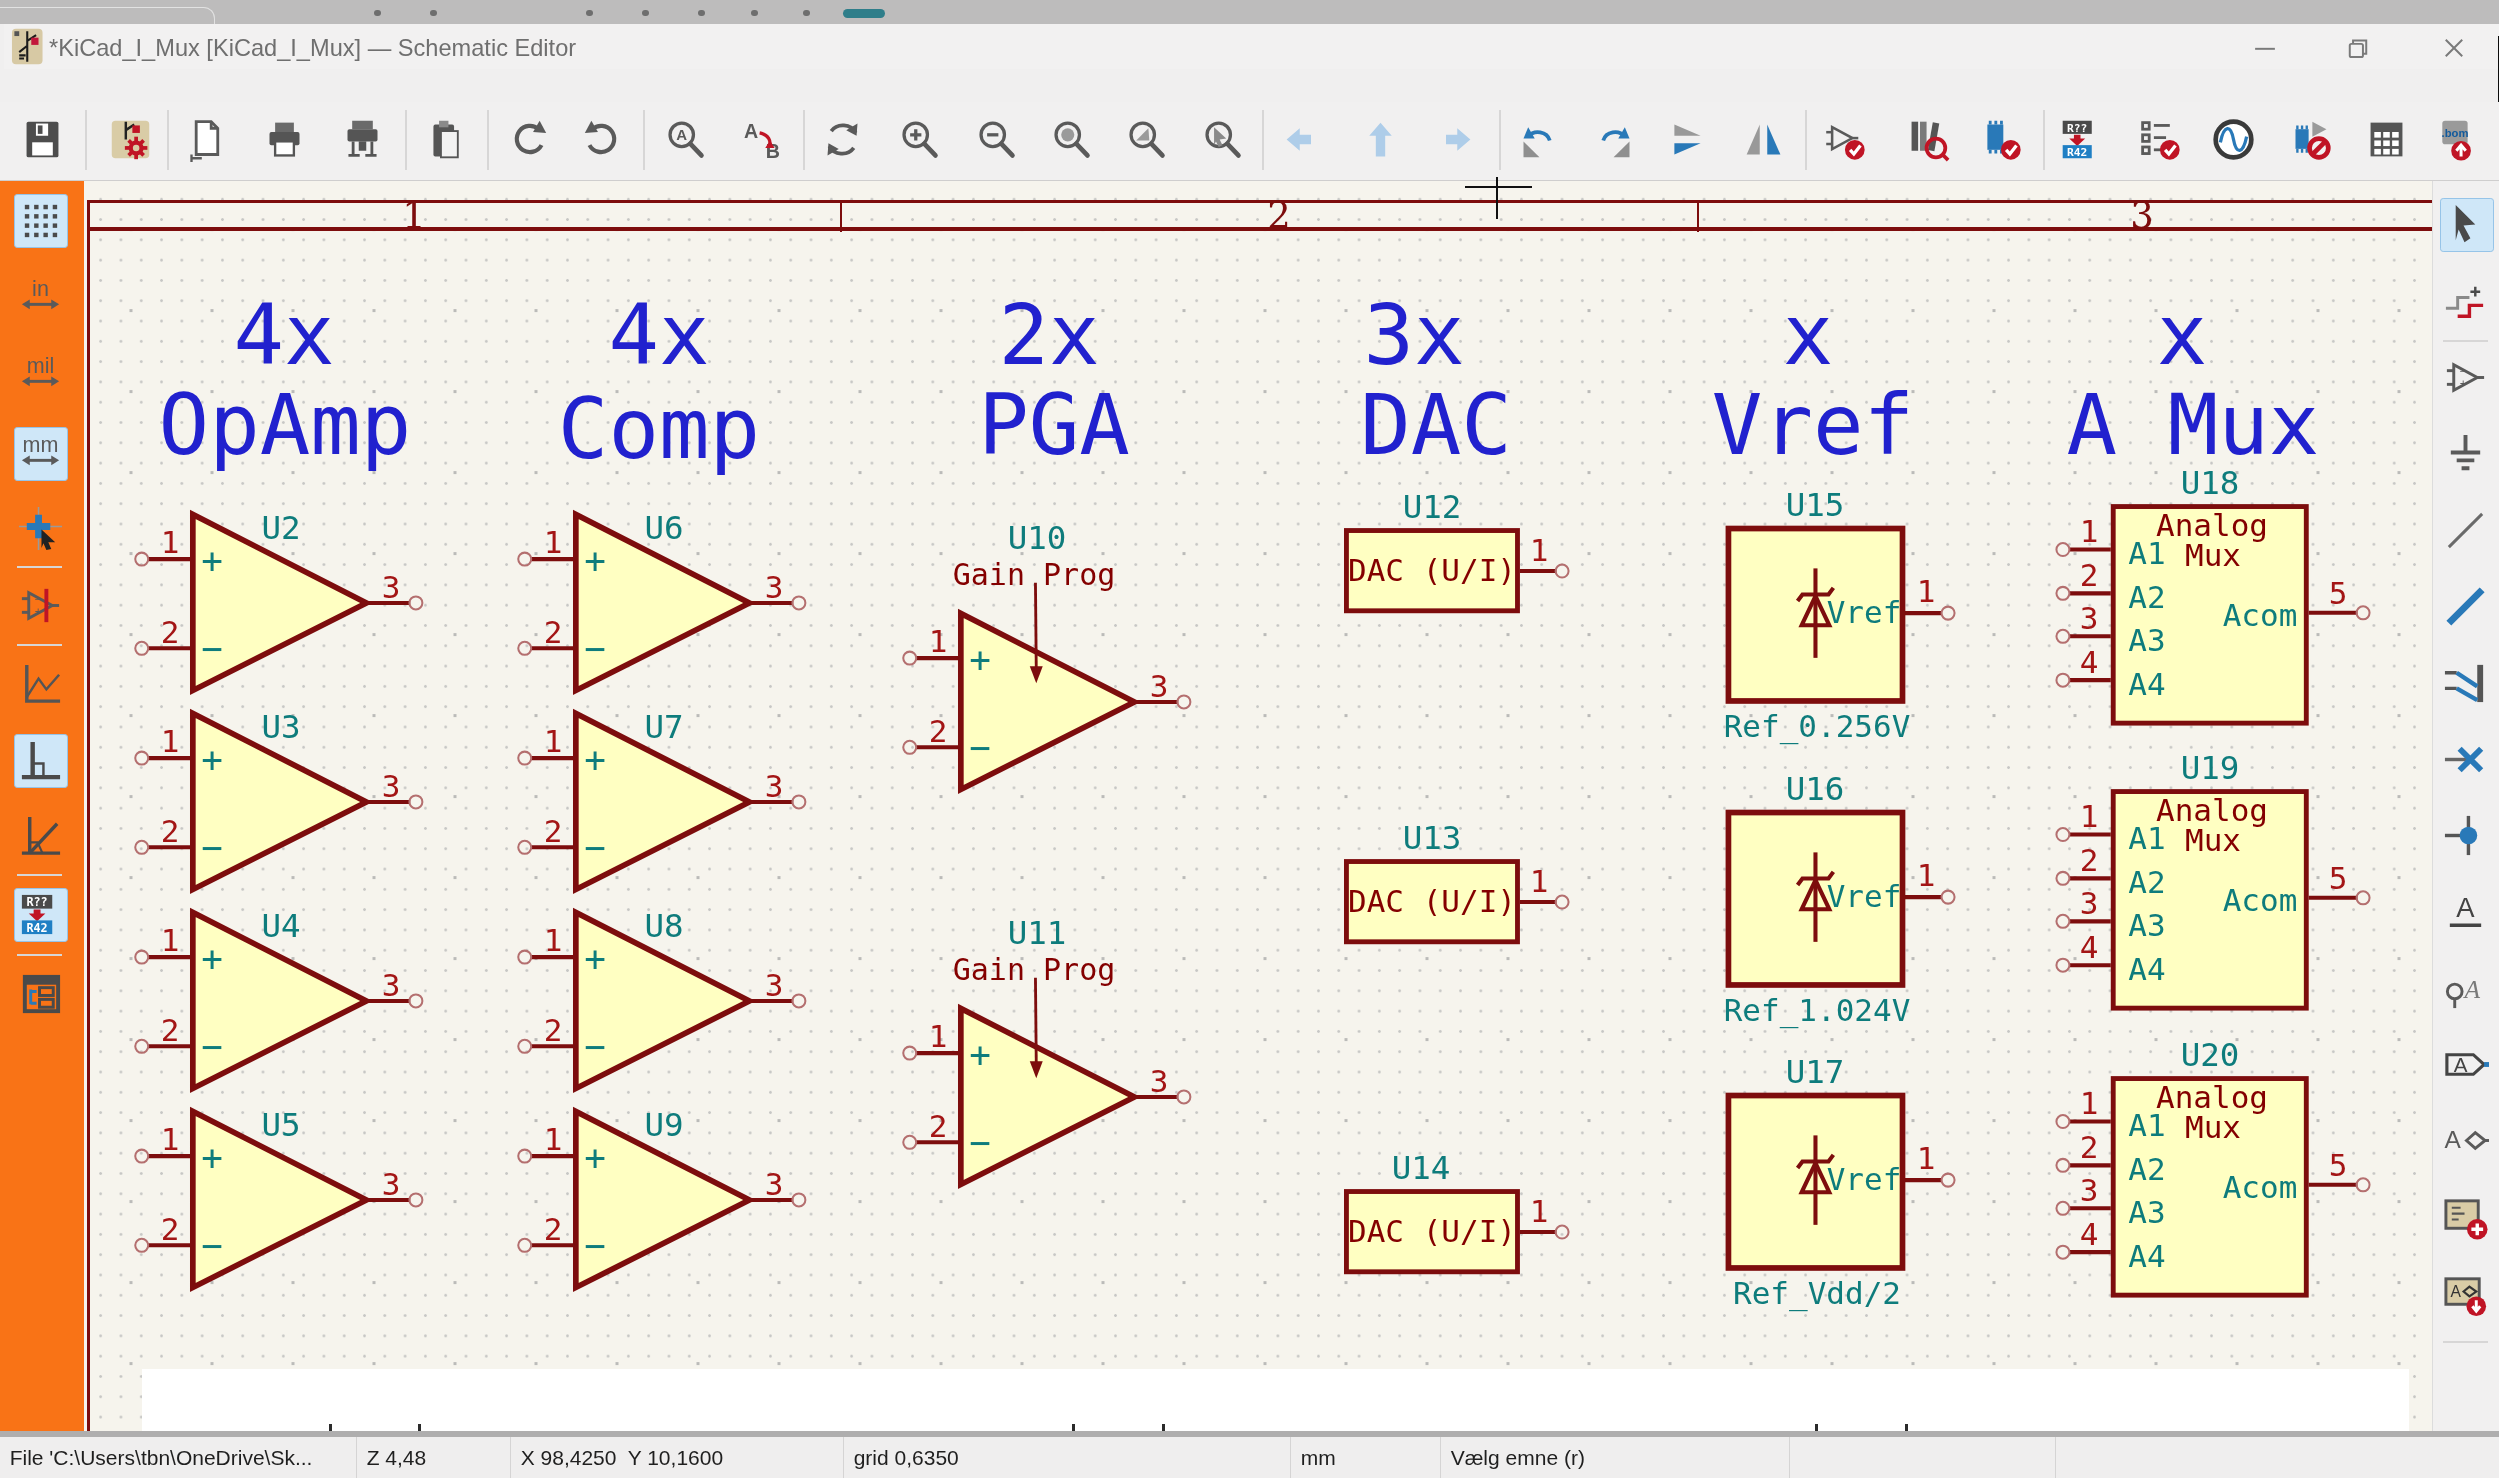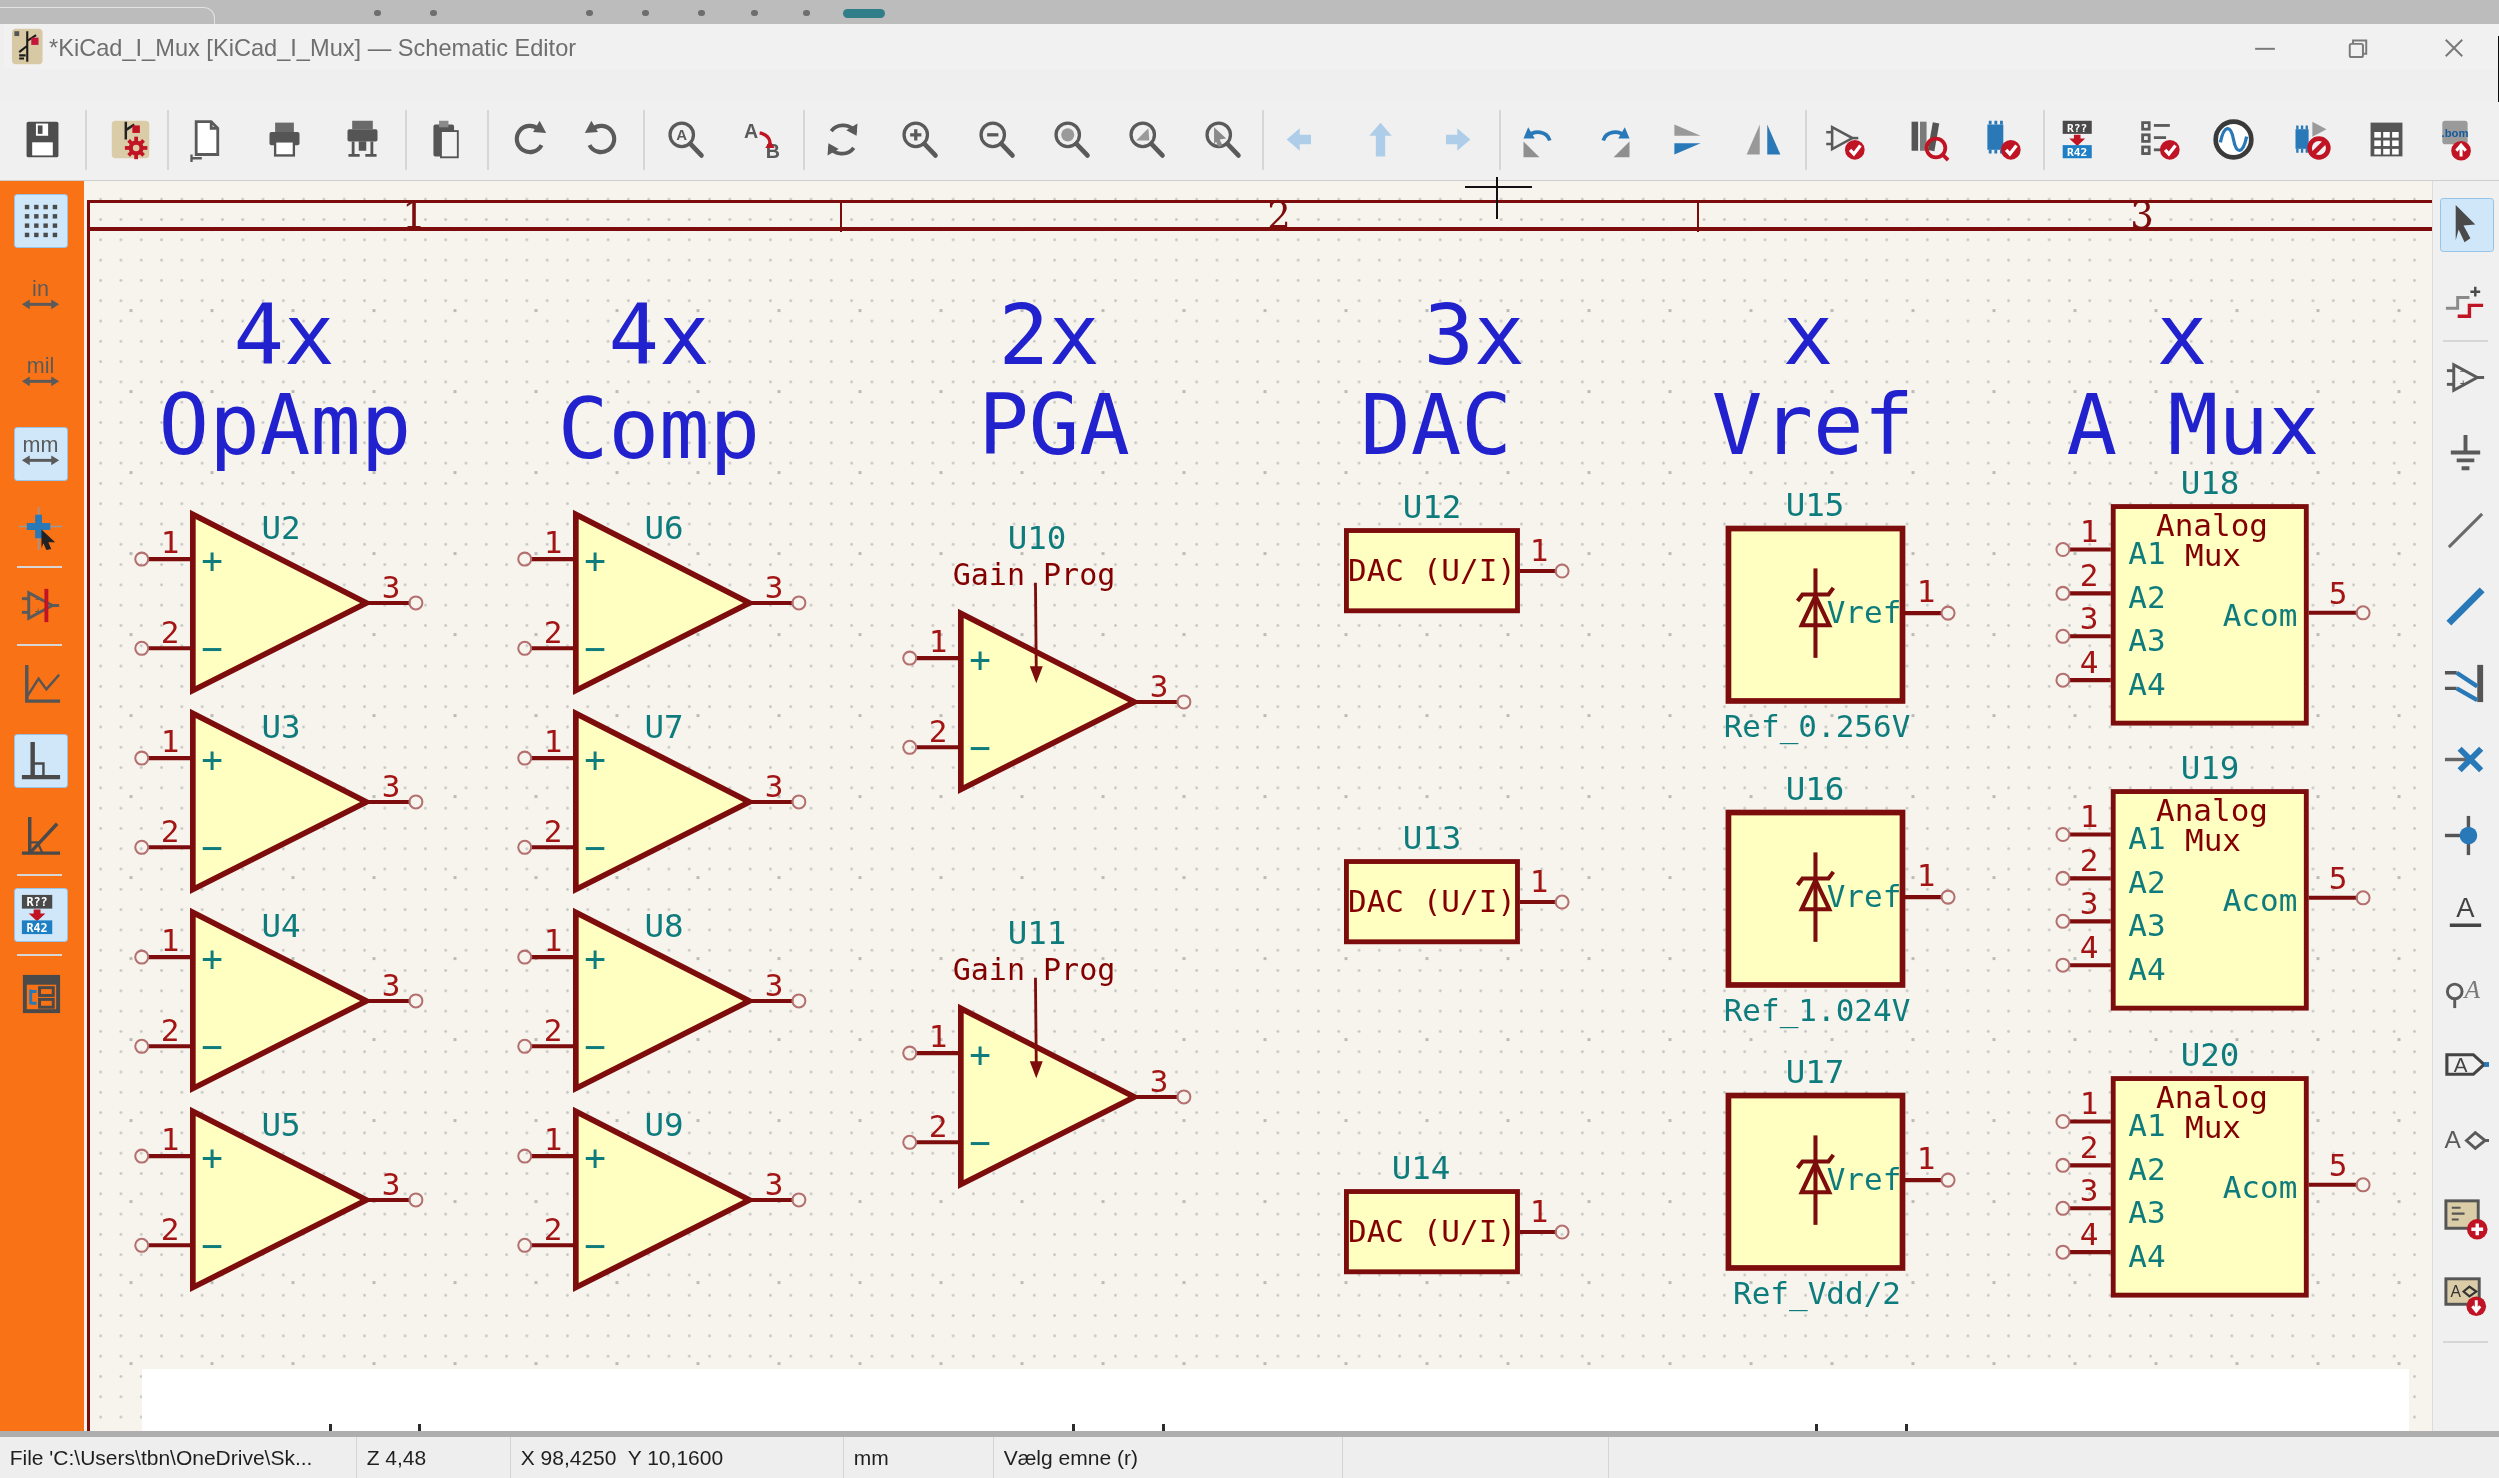--- a/index.html
+++ b/index.html
@@ -508,21 +508,21 @@
           <div class="sheetline" style="left: 756px; top: 18.7px; width: 1.6px; height: 32px;"></div>
           <div class="sheetline" style="left: 1613px; top: 18.7px; width: 1.6px; height: 32px;"></div>
         </div>
       <div id="headers">
           <div class="hdr" style="left: 200px; top: 154px;">4x</div>
           <div class="hdr" style="left: 201px; top: 244px;">OpAmp</div>
           <div class="hdr" style="left: 575px; top: 154px;">4x</div>
           <div class="hdr" style="left: 575px; top: 248px;">Comp</div>
           <div class="hdr" style="left: 965px; top: 154px;">2x</div>
           <div class="hdr" style="left: 970px; top: 244px;">PGA</div>
-          <div class="hdr" style="left: 1390px; top: 154px;">3x</div>
+          <div class="hdr" style="left: 1330px; top: 154px;">3x</div>
           <div class="hdr" style="left: 1352px; top: 244px;">DAC</div>
           <div class="hdr" style="left: 1724px; top: 154px;">x</div>
           <div class="hdr" style="left: 1729px; top: 244px;">Vref</div>
           <div class="hdr" style="left: 2098px; top: 154px;">x</div>
           <div class="hdr" style="left: 2109px; top: 244px;">A Mux</div>
         </div>
       <div id="symbols">
           <div class="sym opamp" style="left: 48px; top: 297px;">
             <svg class="g" width="292" height="219" viewBox="0 0 360 270">
               <line class="pl" x1="20" y1="100" x2="75" y2="100"></line>
@@ -983,18 +983,19 @@
   </div>
 
   <div class="xhair" style="left:1496px;top:177px;width:1.6px;height:42px"></div>
   <div class="xhair" style="left:1465px;top:186px;width:67px;height:1.6px"></div>
 
   <div id="greystrip"></div>
   <div id="statusbar">
       <div class="scell" style="width: 357px;">File 'C:\Users\tbn\OneDrive\Sk...</div>
       <div class="scell" style="width: 154px;">Z 4,48</div>
       <div class="scell" style="width: 333px;">X 98,4250  Y 10,1600</div>
+      <div class="scell" style="width: 447px;">grid 0,6350</div>
       <div class="scell" style="width: 150px;">mm</div>
       <div class="scell" style="width: 349px;">Vælg emne (r)</div>
       <div class="scell" style="width: 266px;"></div>
     </div>
 </div>
 
 
 </body></html>

